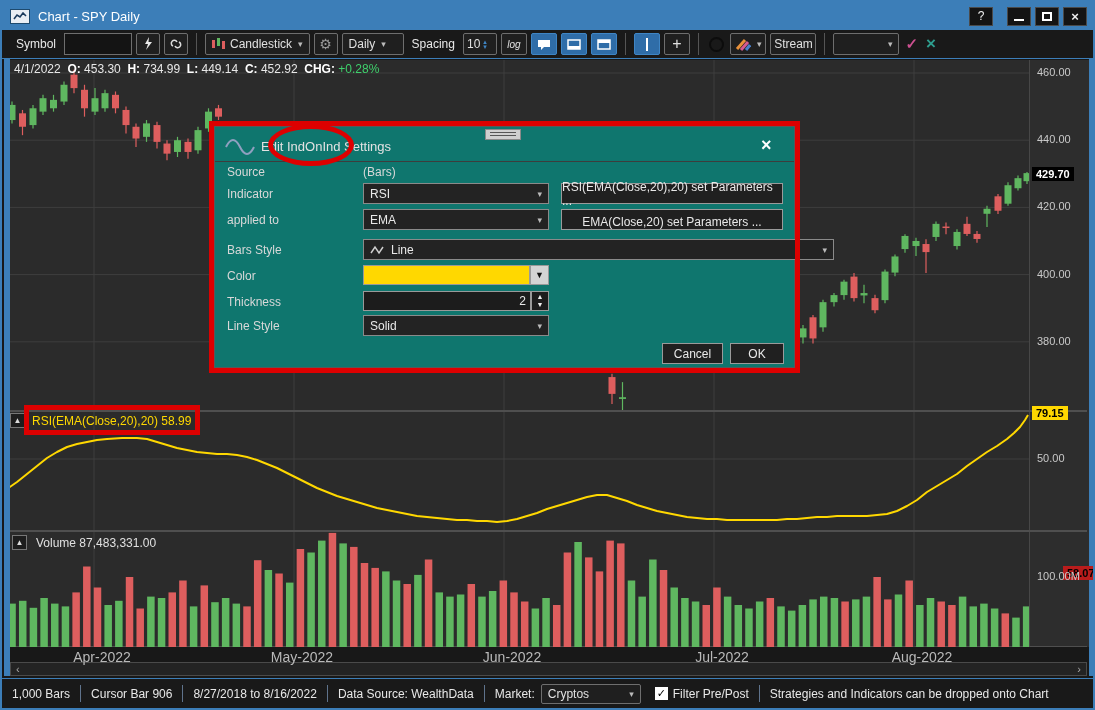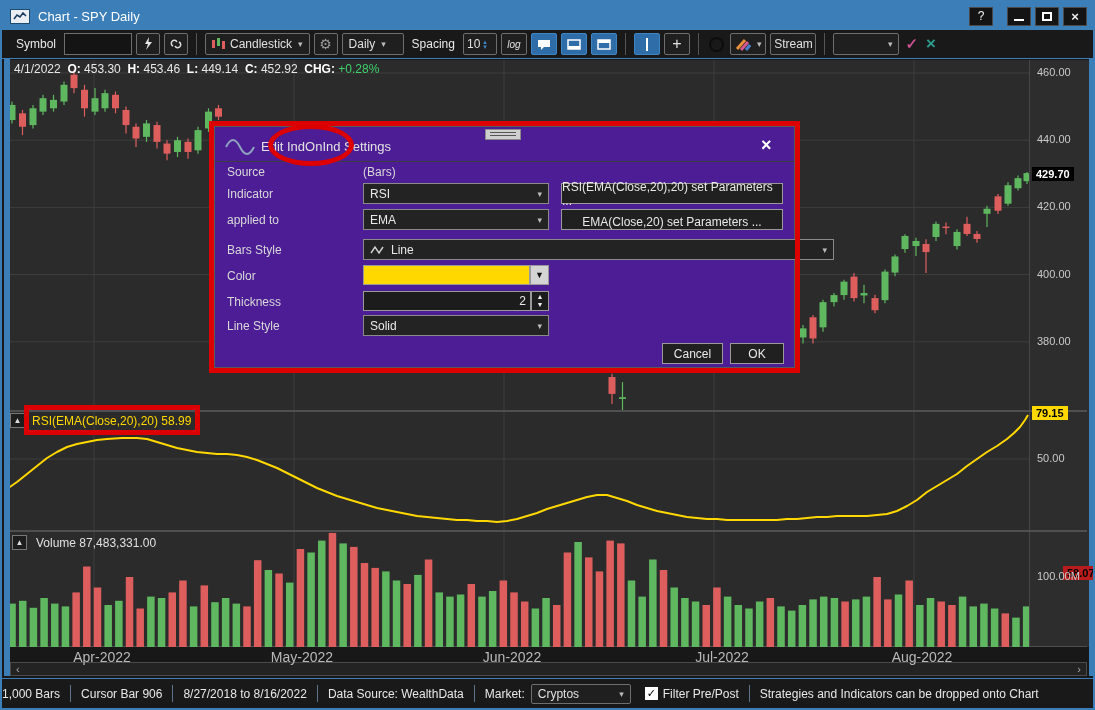--- a/index.html
+++ b/index.html
@@ -25,27 +25,27 @@
   .tag{position:absolute;left:1030px;font-size:11px;font-weight:bold;padding:1px 4px;}
   .panel-divider{left:8px;width:1077px;height:2px;background:#4f4f4f;}
   .collapse-btn{background:#1d1d1d;border:1px solid #777;color:#ddd;font-size:8px;display:flex;align-items:center;justify-content:center;}
   
   #ohlc{left:12px;top:60px;font-size:12px;color:#e8e8e8;white-space:nowrap;}
   #ohlc b{color:#fff;}
   #ohlc .chg{color:#3fd06c;}
   
   .anno{border:5px solid #dd0000;position:absolute;background:transparent;}
   
-  #dialog{left:212px;top:124px;width:581px;height:242px;background:#4c1d95;border:1px solid #585858;color:#dcdcdc;font-size:12px;}
+  #dialog{left:212px;top:124px;width:581px;height:242px;background:#0f766e;border:1px solid #585858;color:#dcdcdc;font-size:12px;}
   .dlg-row-label{position:absolute;left:12px;color:#d8d8d8;text-align:right;}
   .dlg-combo{position:absolute;background:#232323;border:1px solid #8a8a8a;height:21px;display:flex;align-items:center;padding:0 6px;color:#e8e8e8;}
   .dlg-combo .chev{margin-left:auto;}
   .dlg-btn{position:absolute;background:#202020;border:1px solid #9a9a9a;height:21px;display:flex;align-items:center;justify-content:center;color:#e8e8e8;}
   
-  #statusbar{left:0px;top:676px;width:100%;height:30px;background:#191919;border-top:1px solid #3c7eb8;display:flex;align-items:center;color:#e8e8e8;font-size:12px;}
+  #statusbar{left:0px;top:676px;width:100%;height:30px;background:#191919;border-top:1px solid #3c7eb8;display:flex;align-items:center;color:#e8e8e8;font-size:12px;padding-left:10px;}
   .st-sep{width:1px;height:17px;background:#5f738c;margin:0 10px;}
   
   #hscroll{left:8px;top:660px;width:1077px;height:14px;background:#232323;border:1px solid #4a4a4a;display:flex;justify-content:space-between;align-items:center;color:#aaa;font-size:11px;}
 </style>
 </head>
 <body>
 
 <div id="win">
 
   <div class="abs" id="titlebar">
@@ -382,21 +382,21 @@
       <rect x="970.18" y="71.6" width="7.5" height="43.4" fill="#5fb760"></rect>
       <rect x="980.8599999999999" y="76.5" width="7.5" height="38.5" fill="#5fb760"></rect>
       <rect x="991.54" y="81.4" width="7.5" height="33.599999999999994" fill="#de5e5e"></rect>
       <rect x="1002.2199999999999" y="85.6" width="7.5" height="29.4" fill="#5fb760"></rect>
       <rect x="1012.8999999999999" y="74.4" width="7.5" height="40.599999999999994" fill="#5fb760"></rect>
     </svg>
 
   <div class="abs" id="ohlc">
     <span>4/1/2022</span>&nbsp;
     <b>O:</b> <span>453.30</span>&nbsp;
-    <b>H:</b> <span>453.46</span>&nbsp;
+    <b>H:</b> <span>734.99</span>&nbsp;
     <b>L:</b> <span>449.14</span>&nbsp;
     <b>C:</b> <span>452.92</span>&nbsp;
     <b>CHG:</b> <span class="chg">+0.28%</span>
   </div>
 
   <div class="tag" style="top:165px;background:#000;color:#fff;">429.70</div>
   <div class="tag" style="top:404px;background:#ffd800;color:#000;">79.15</div>
   <div class="tag" style="top:564px;background:#b91c1c;color:#000;margin-left:31px;">58.07M</div>
 
   <div class="abs collapse-btn" style="left:8px;top:411px;width:15px;height:15px;">

